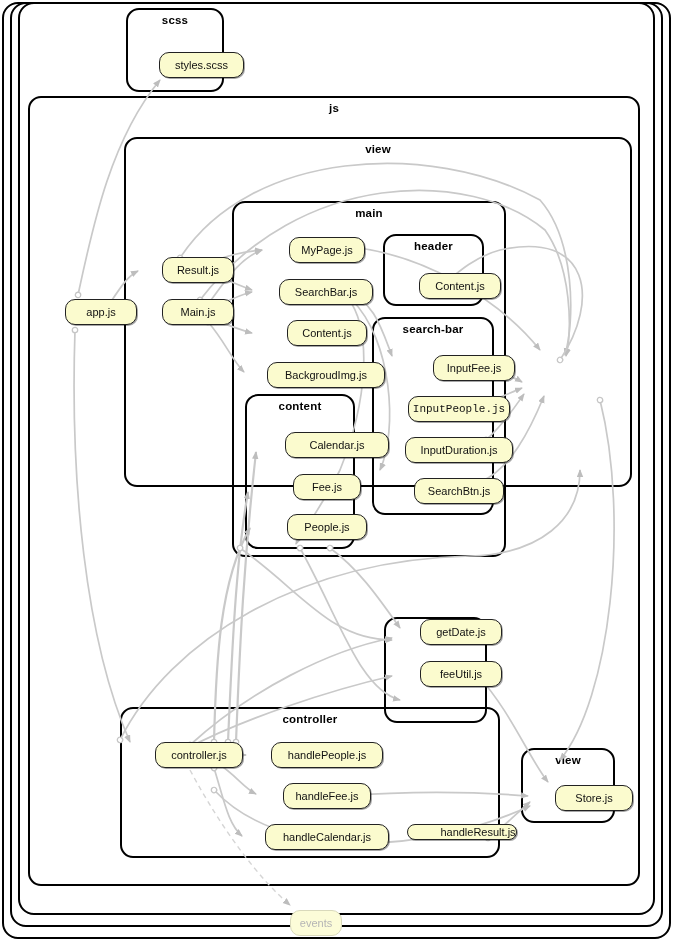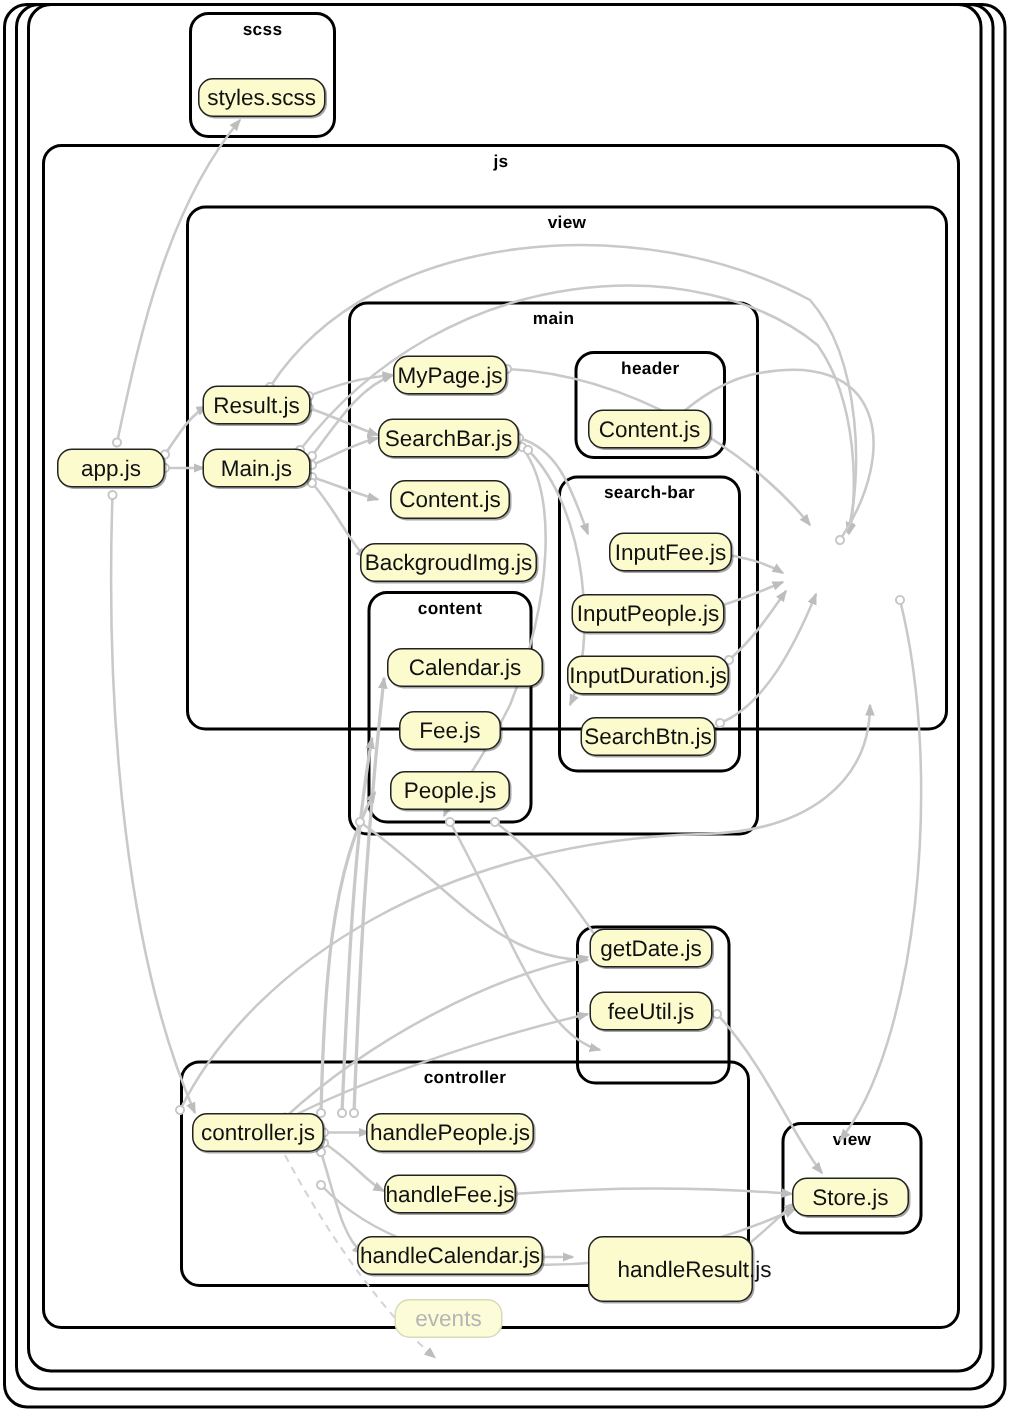--- a/index.html
+++ b/index.html
@@ -15,22 +15,22 @@
            background:transparent;box-sizing:border-box;}
   .cluster-label{position:absolute;width:100%;text-align:center;top:4px;
                  font-size:11.5px;font-weight:bold;color:#000;
                  letter-spacing:.2px;}
   .frame{position:absolute;border:2.2px solid #000;border-radius:16px;
          box-sizing:border-box;background:transparent;}
 
   .node{position:absolute;box-sizing:border-box;
         background:#fbfbce;border:1.3px solid #222;border-radius:10px;
         display:flex;align-items:center;justify-content:center;
-        font-size:15px;color:#111;white-space:nowrap;
-        box-shadow:1px 1px 0 rgba(0,0,0,.35);}
+        font-size:11px;color:#111;white-space:nowrap;
+        box-shadow:1px 1px 0 rgba(0,0,0,.35);margin-left:27px;}
   .node.faded{background:#fcfcd8;border-color:#d9d9bb;color:#b5b5b5;
               box-shadow:none;}
 </style>
 </head>
 <body>
 
 <div id="canvas">
 
   <svg class="layer" id="edges" viewBox="0 0 673 941">
     <defs>
@@ -183,21 +183,21 @@
     <div class="node" style="left:252px;top:279px;width:94px;height:26px;">SearchBar.js</div>
 
     <div class="node" style="left:260px;top:320px;width:80px;height:26px;">Content.js</div>
 
     <div class="node" style="left:240px;top:362px;width:118px;height:26px;">BackgroudImg.js</div>
 
     <div class="node" style="left:392px;top:273px;width:82px;height:26px;">Content.js</div>
 
     <div class="node" style="left:406px;top:355px;width:82px;height:26px;">InputFee.js</div>
 
-    <div class="node" style="left:381px;top:396px;width:102px;height:26px;">InputPeople.js</div>
+    <div class="node" style="left:381px;top:396px;width:102px;height:26px;font-family:Liberation Mono, monospace;">InputPeople.js</div>
 
     <div class="node" style="left:378px;top:437px;width:108px;height:26px;">InputDuration.js</div>
 
     <div class="node" style="left:387px;top:478px;width:90px;height:26px;">SearchBtn.js</div>
 
     <div class="node" style="left:258px;top:432px;width:104px;height:26px;text-align:center;">Calendar.js</div>
 
     <div class="node" style="left:266px;top:474px;width:68px;height:26px;">Fee.js</div>
 
     <div class="node" style="left:260px;top:514px;width:80px;height:26px;">People.js</div>
@@ -207,20 +207,20 @@
     <div class="node" style="left:393px;top:661px;width:82px;height:26px;">feeUtil.js</div>
 
     <div class="node" style="left:128px;top:742px;width:88px;height:26px;">controller.js</div>
 
     <div class="node" style="left:244px;top:742px;width:112px;height:26px;">handlePeople.js</div>
 
     <div class="node" style="left:256px;top:783px;width:88px;height:26px;">handleFee.js</div>
 
     <div class="node" style="left:238px;top:824px;width:124px;height:26px;">handleCalendar.js</div>
 
-    <div class="node" style="left:392px;top:824px;width:110px;height:44px;padding-left:32px;">handleResult.js</div>
+    <div class="node" style="left:380px;top:824px;width:110px;height:16px;padding-left:32px;">handleResult.js</div>
 
     <div class="node" style="left:528px;top:785px;width:78px;height:26px;">Store.js</div>
 
-    <div class="node faded" style="left:263px;top:866px;width:72px;height:26px;">events</div>
+    <div class="node faded" style="left:263px;top:910px;width:52px;height:26px;">events</div>
   </div>
 
 </div>
 
 </body></html>

